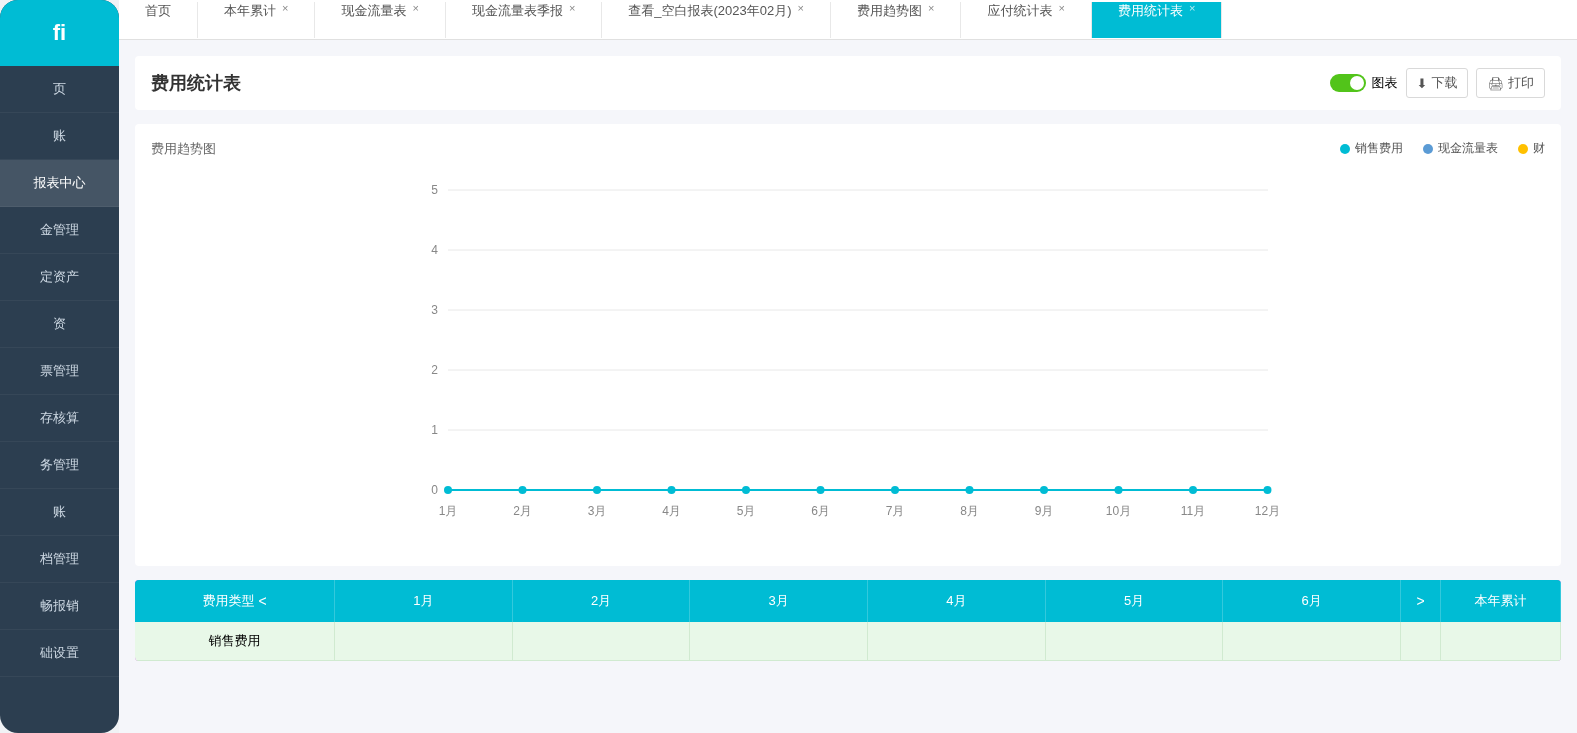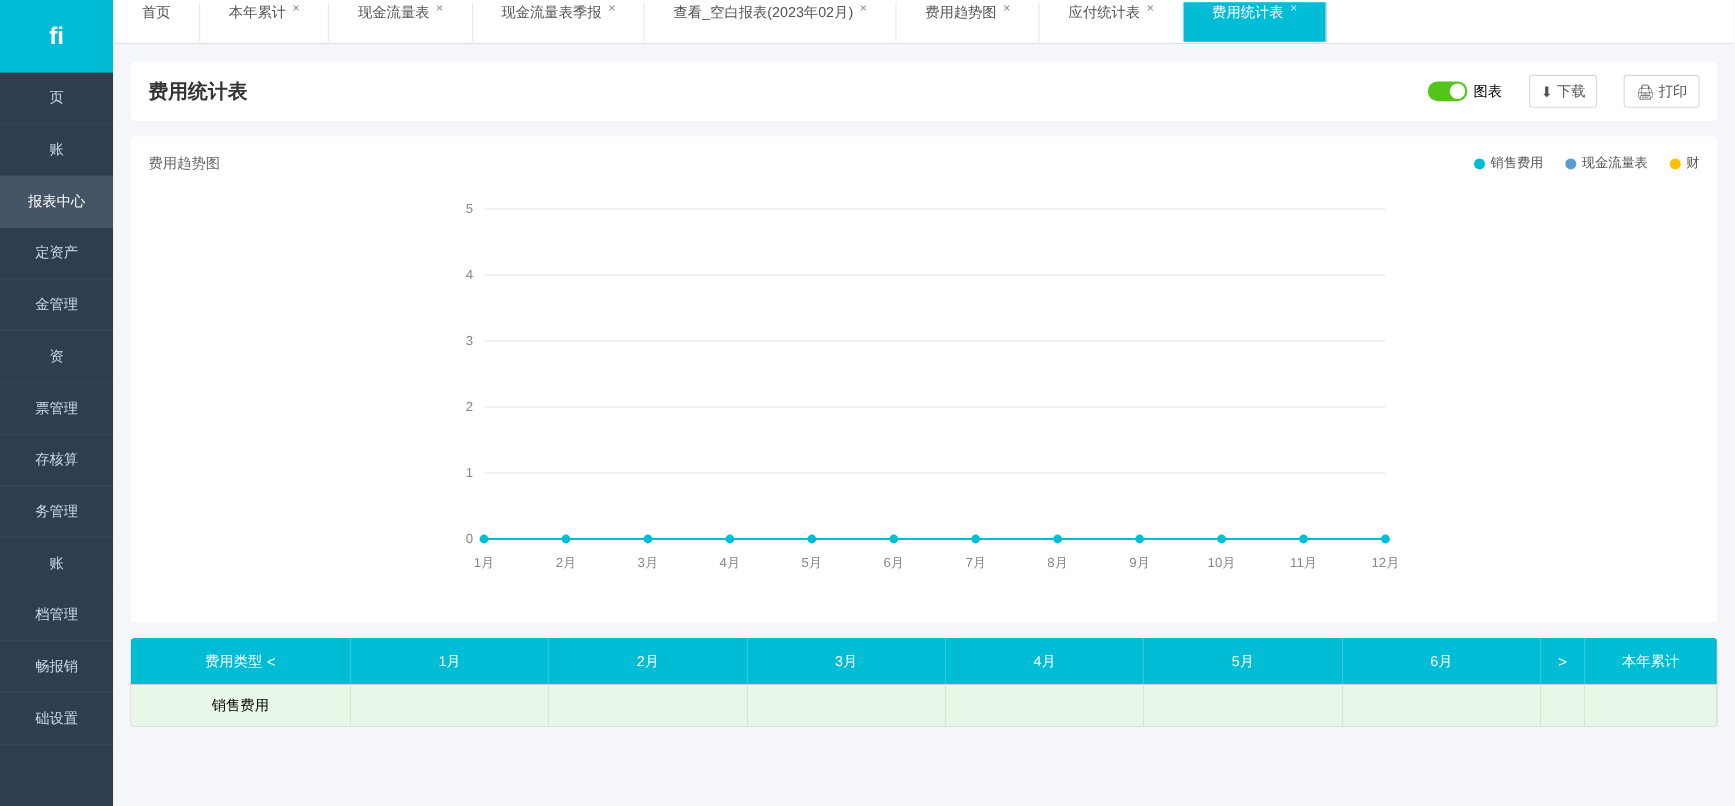--- a/index.html
+++ b/index.html
@@ -1,25 +1,26 @@
 <!DOCTYPE html>
 <html><head>
   <meta charset="utf-8">
   <style>
     * { box-sizing: border-box; margin: 0; padding: 0; }
     body { font-family: 'Microsoft YaHei', Arial, sans-serif; font-size: 13px; background: #f0f2f5; display: flex; height: 733px; overflow: hidden; }
 
     
     .sidebar {
-      width: 103px;
+      width: 119px;
       background: #2c3e50;
       display: flex;
       flex-direction: column;
       flex-shrink: 0;
       overflow: hidden;
+      border-radius: 18px;
     }
     .sidebar-logo {
       background: #00bcd4;
       height: 66px;
       display: flex;
       align-items: center;
       justify-content: center;
       color: white;
       font-size: 22px;
       font-weight: bold;
@@ -94,21 +95,21 @@
       border-radius: 4px;
     }
     .page-title {
       font-size: 18px;
       font-weight: bold;
       color: #333;
     }
     .header-actions {
       display: flex;
       align-items: center;
-      gap: 24px;
+      gap: 8px;
     }
     .toggle-switch {
       display: flex;
       align-items: center;
       gap: 6px;
       cursor: pointer;
     }
     .toggle-track {
       width: 36px;
       height: 18px;
@@ -175,21 +176,21 @@
 
     
     .chart-svg-container {
       width: 100%;
       height: 380px;
       position: relative;
     }
 
     
     .table-section {
-      background: #404040;
+      background: #d946ef;
       border-radius: 4px;
       overflow: hidden;
     }
     .table-header-row {
       background: #00bcd4;
       display: grid;
       grid-template-columns: 200px repeat(6, 1fr) 40px 120px;
       color: white;
       font-size: 13px;
     }
@@ -224,22 +225,22 @@
 </head>
 <body>
 
 <div class="sidebar">
   <div class="sidebar-logo">
     <span>fi</span>
   </div>
   <div class="sidebar-item"><span>页</span></div>
   <div class="sidebar-item"><span>账</span></div>
   <div class="sidebar-item active"><span>报表中心</span></div>
+  <div class="sidebar-item"><span>金管理</span></div>
   <div class="sidebar-item"><span>定资产</span></div>
-  <div class="sidebar-item"><span>金管理</span></div>
   <div class="sidebar-item"><span>资</span></div>
   <div class="sidebar-item"><span>票管理</span></div>
   <div class="sidebar-item"><span>存核算</span></div>
   <div class="sidebar-item"><span>务管理</span></div>
   <div class="sidebar-item"><span>账</span></div>
   <div class="sidebar-item"><span>档管理</span></div>
   <div class="sidebar-item"><span>畅报销</span></div>
   <div class="sidebar-item"><span>础设置</span></div>
 </div>
 

